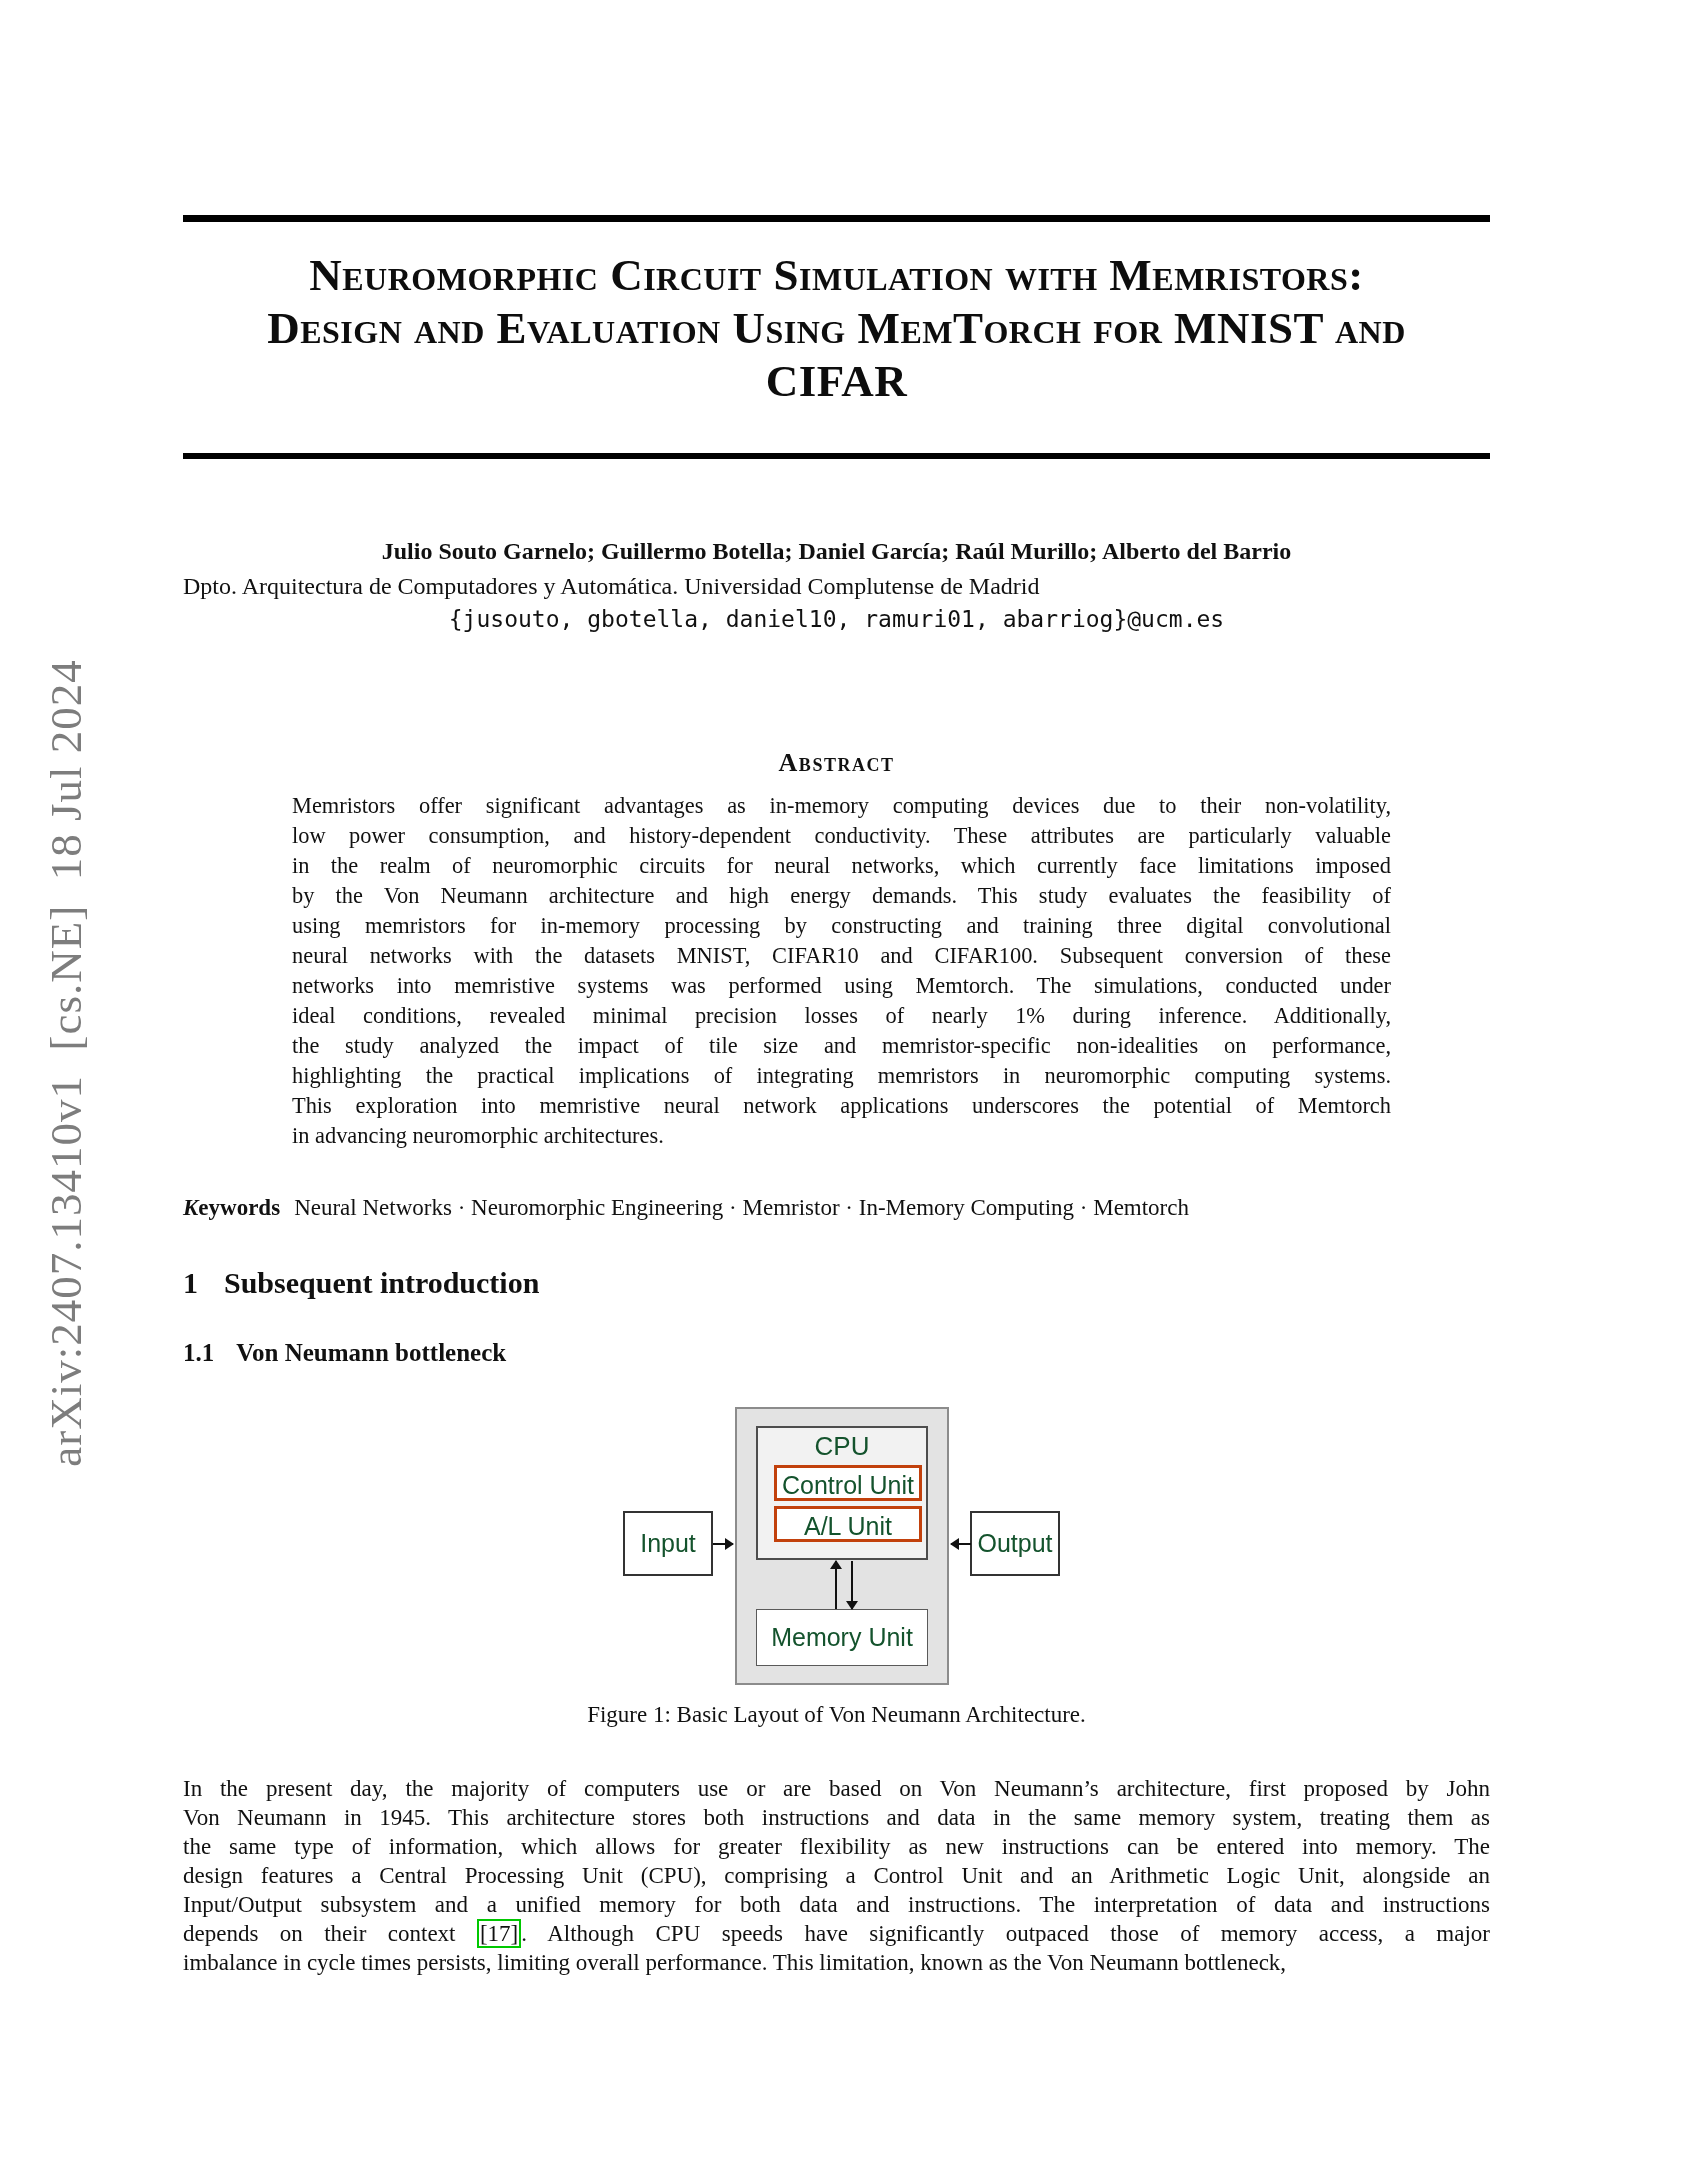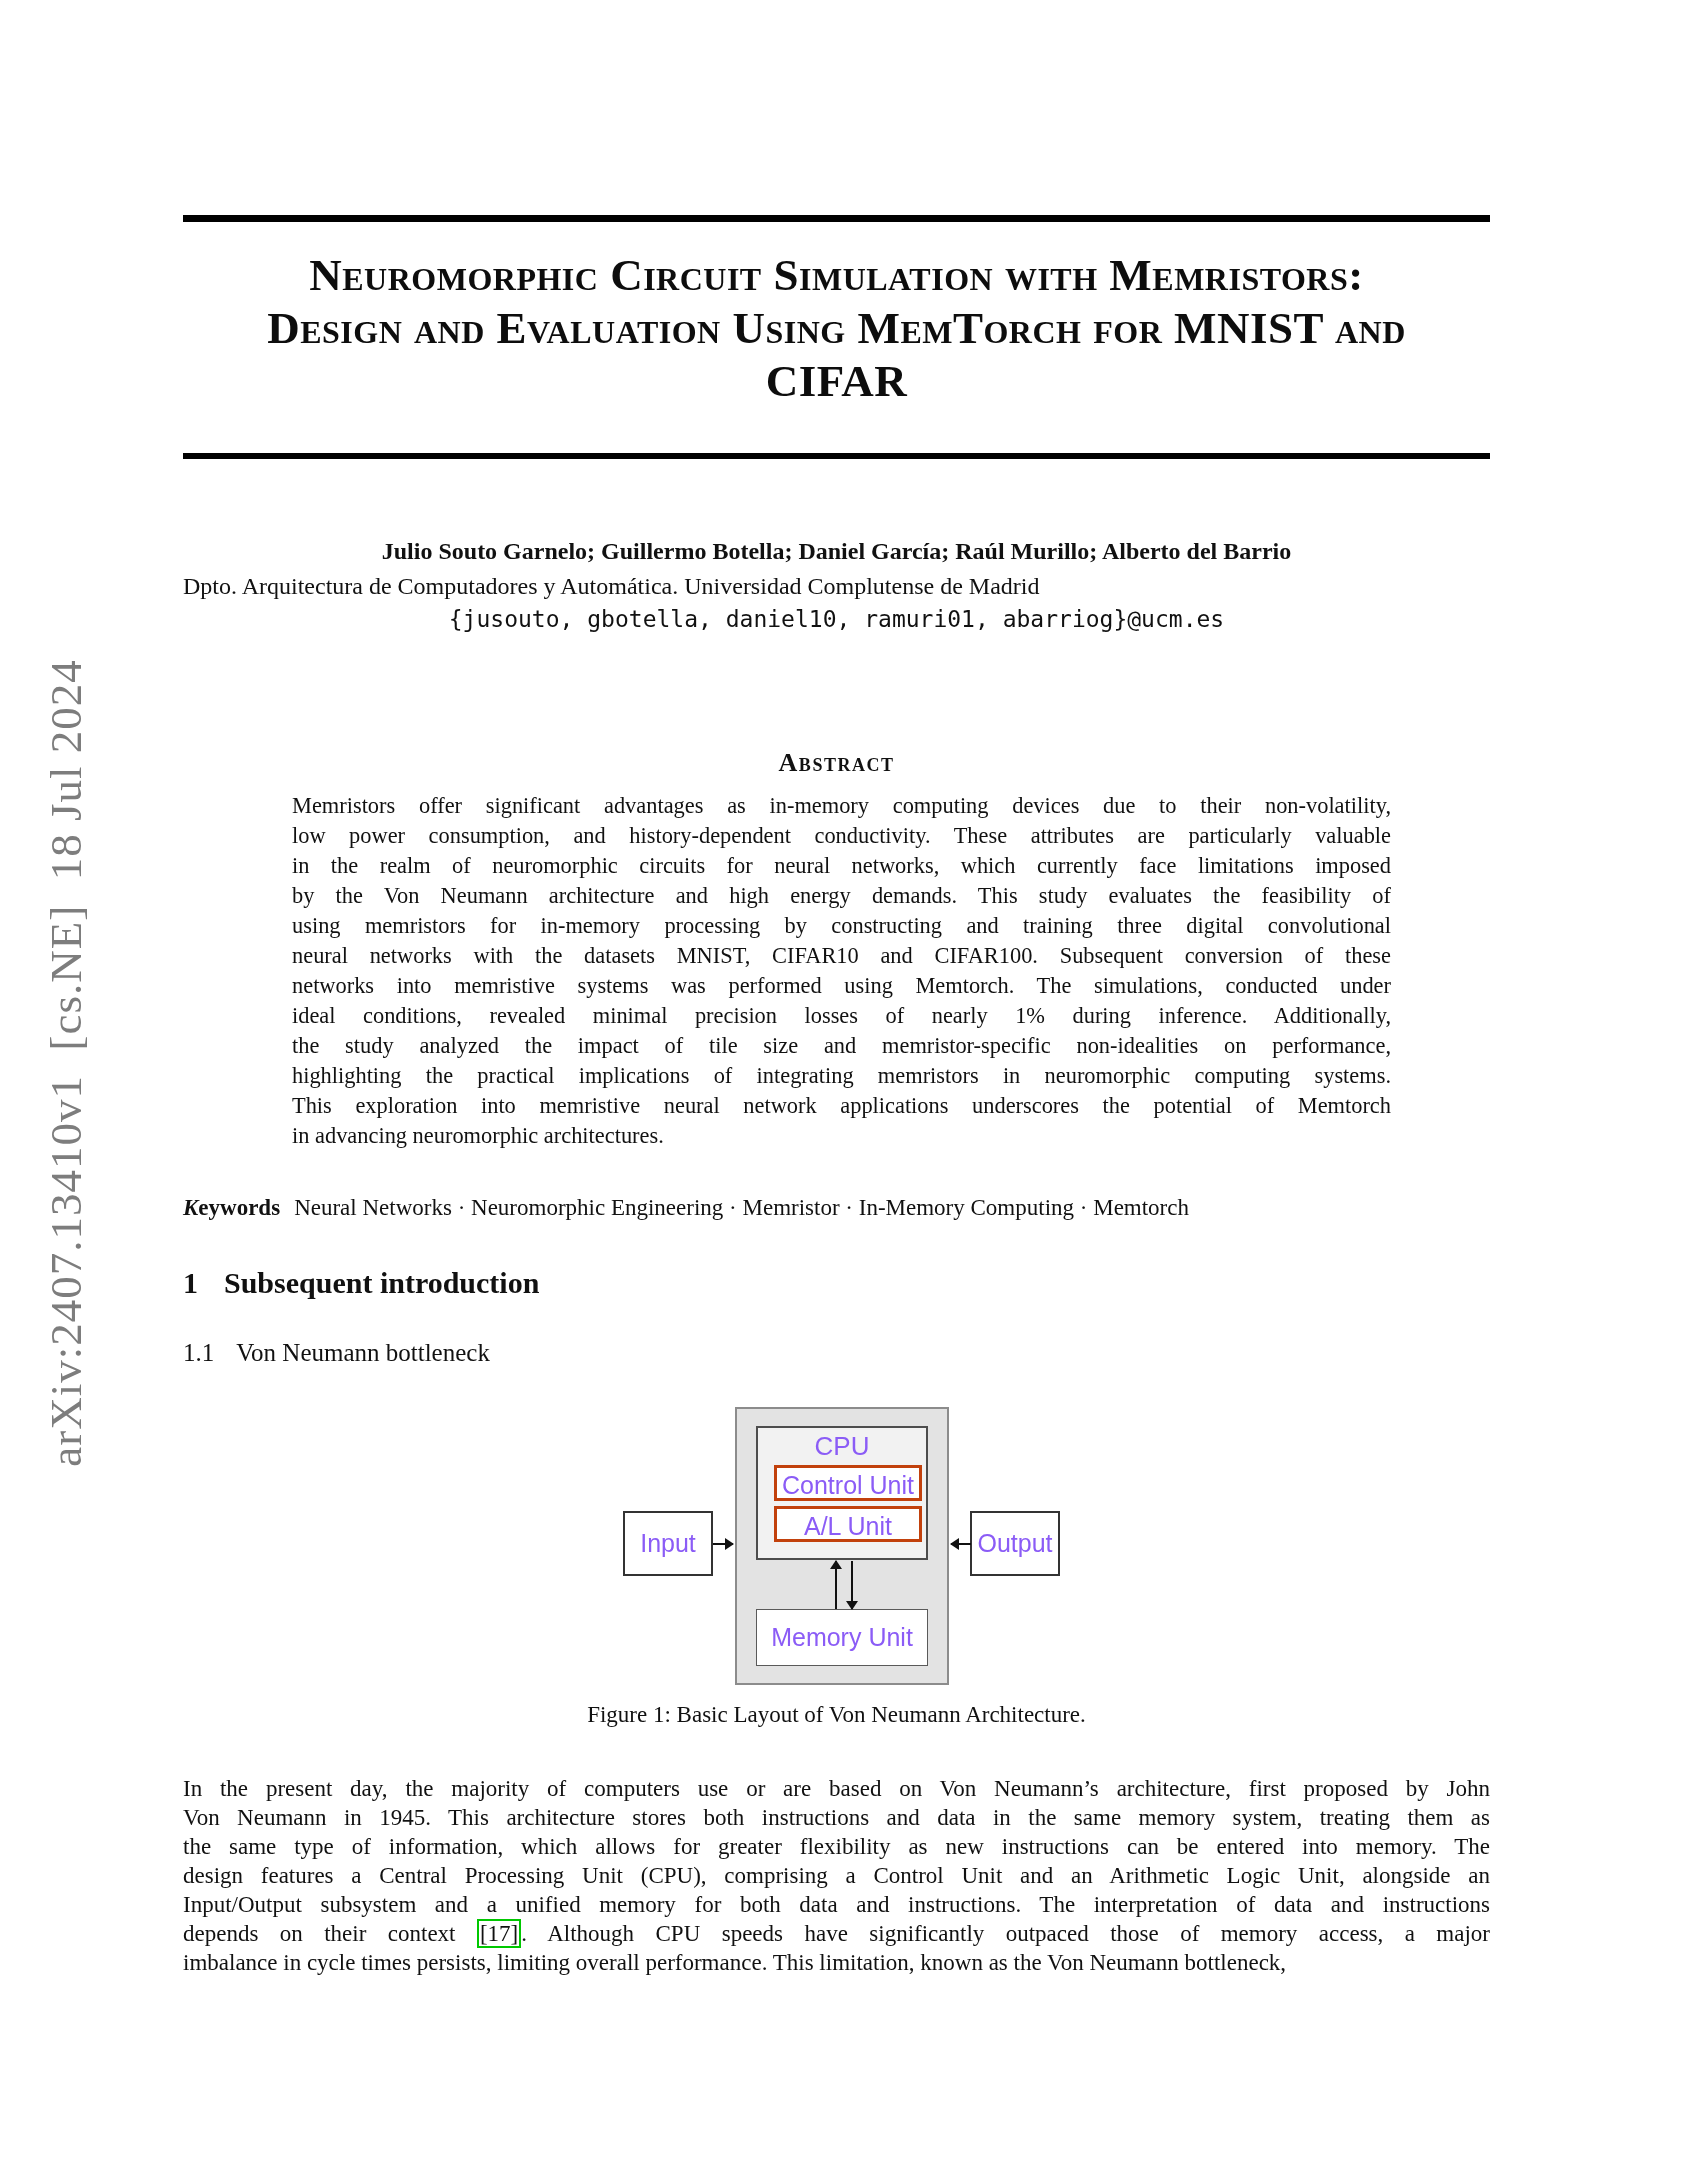--- a/index.html
+++ b/index.html
@@ -72,28 +72,28 @@
   .kw-label { display:inline-block; font-weight:bold; margin-right:14px; }
   .kw-label::first-letter { font-style:italic; }
 
   .sec-heading {
     position:absolute; left:183px; top:1266px; width:1307px;
     font-size:30px; font-weight:bold;
   }
   .sec-heading .sec-num { margin-right:26px; }
   .subsec-heading {
     position:absolute; left:183px; top:1339px; width:1307px;
-    font-size:25px; font-weight:normal;
+    font-size:25px; font-weight:bold;
   }
   .subsec-heading .sec-num { margin-right:22px; }
 
   
   .figure {
     position:absolute; left:623px; top:1407px; width:438px; height:278px;
-    font-family:"Liberation Sans", sans-serif; color:#8b5cf6;
+    font-family:"Liberation Sans", sans-serif; color:#14532d;
   }
   .outer-box {
     position:absolute; left:112px; top:0; width:214px; height:278px;
     background:#e3e3e3; border:2px solid #8c8c8c;
   }
   .cpu-box {
     position:absolute; left:133px; top:19px; width:172px; height:134px;
     background:#f2f2f2; border:2px solid #4d4d4d;
   }
   .cpu-label { text-align:center; font-size:26px; padding-top:3px; }

